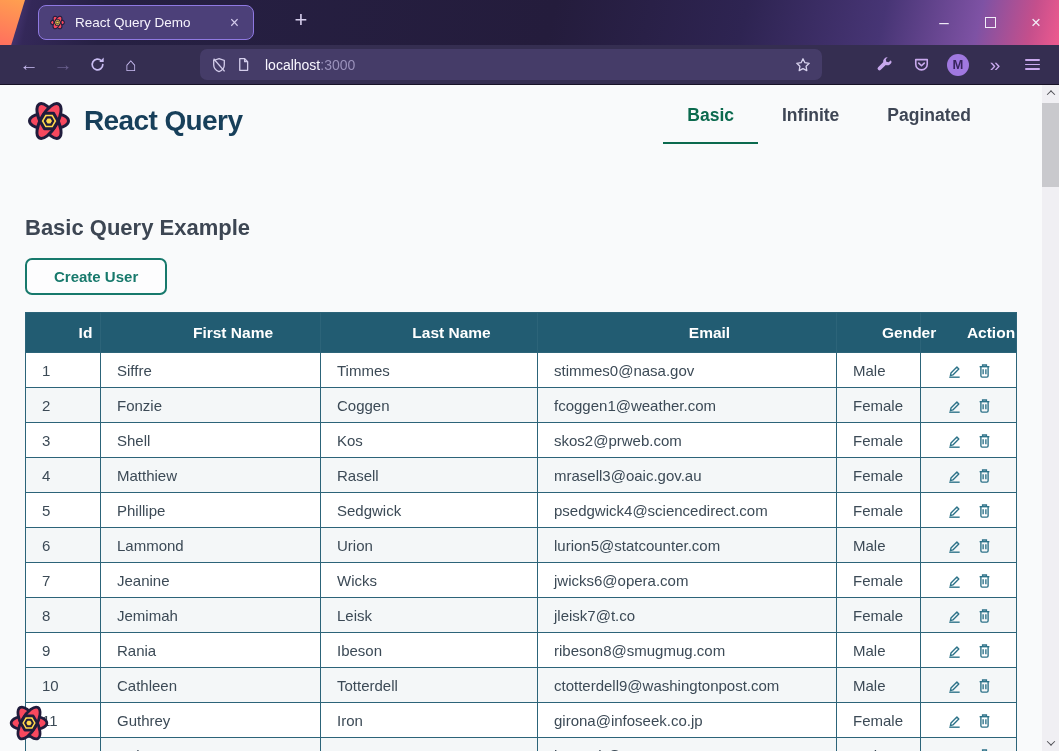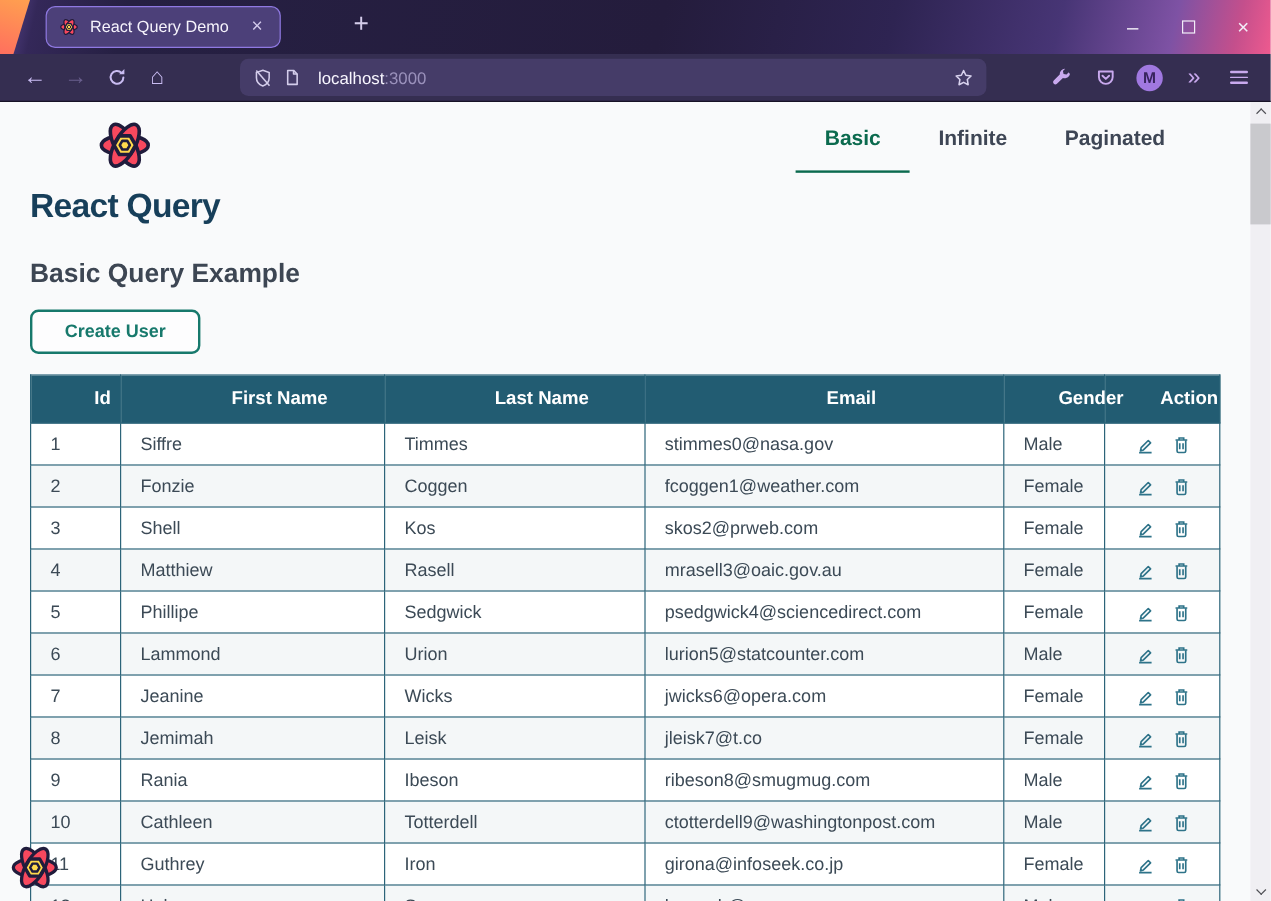--- a/index.html
+++ b/index.html
@@ -4,21 +4,21 @@
 <style>
   * { margin:0; padding:0; box-sizing:border-box; }
   html,body { width:1059px; height:751px; overflow:hidden; font-family:"Liberation Sans", sans-serif; background:#f9fafb; }
 
   
   .browser { width:100%; }
   .tabbar { position:relative; height:45px; overflow:hidden;
     background:linear-gradient(103deg,#5c4792 0%,#342859 3%,#262043 10%,#241c3c 52%,#2e2452 70%,#473575 83%,#7e52a4 92%,#c44f8c 97%,#ee5a8f 100%); }
   .corner-accent { position:absolute; left:-16px; top:-8px; width:32px; height:70px; transform:rotate(17deg);
     background:linear-gradient(180deg,#ffa24f,#ff5e63); }
-  .tab { position:absolute; left:38px; top:5px; width:196px; height:35px; border-radius:8px;
+  .tab { position:absolute; left:38px; top:5px; width:216px; height:35px; border-radius:8px;
     background:#4c4079; border:1px solid #8f79e2; display:flex; align-items:center; padding:0 10px; gap:9px; }
   .tab-favicon { width:17px; height:17px; flex:none; }
   .tab-favicon svg { width:17px; height:17px; display:block; }
   .tab-title { flex:1; font-size:13.5px; color:#f6f3fc; white-space:nowrap; overflow:hidden; }
   .tab-close { color:#d4cbec; font-size:16px; line-height:1; padding:1px 4px; border-radius:4px; }
   .new-tab { position:absolute; left:286px; top:7px; color:#d5cdeb; font-size:22px; font-weight:300; width:30px; text-align:center; }
   .win-controls { position:absolute; right:0; top:0; height:45px; display:flex; }
   .win-btn { width:46px; height:45px; display:flex; align-items:center; justify-content:center; color:#f2eef8; font-size:17px; }
   .win-max-glyph { width:11px; height:11px; border:1.4px solid #f2eef8; display:block; }
 
@@ -43,21 +43,21 @@
   .scrollbar { position:absolute; right:0; top:0; width:17px; height:100%; background:#f0eff3; z-index:6; }
   .sb-btn { position:absolute; left:0; width:17px; height:16px; display:flex; align-items:center; justify-content:center; }
   .sb-btn.up { top:0; } .sb-btn.down { bottom:0; }
   .sb-chevron { width:6px; height:6px; border-top:1.7px solid #4f4f55; border-right:1.7px solid #4f4f55; }
   .sb-btn.up .sb-chevron { transform:rotate(-45deg) translate(-1px,1px); }
   .sb-btn.down .sb-chevron { transform:rotate(135deg) translate(-1px,1px); }
   .sb-thumb { position:absolute; top:18px; left:0; width:17px; height:84px; background:#c9c9cd; }
 
   .content { padding:12px 26px 0 25px; height:100%; }
   .site-header { display:flex; height:48px; }
-  .brand { display:flex; align-items:center; gap:11px;flex-direction:column; }
+  .brand { display:flex; align-items:center; gap:11px; }
   .brand-logo svg { width:48px; height:48px; display:block; }
   .brand-name { font-size:28px; font-weight:bold; color:var(--brand-navy,#173f5a); letter-spacing:-0.6px; }
   .site-nav { margin-left:auto; display:flex; margin-top:8px; padding-right:38px; align-items:flex-start; }
   .nav-item { padding:0 24px 16px; font-size:17.5px; font-weight:bold; color:#3e4655; }
   .nav-item.active { color:var(--accent-green,#0b6a4e); border-bottom:2.5px solid var(--accent-green,#0b6a4e); }
 
   .example-heading { margin-top:70px; font-size:22px; font-weight:bold; color:#3d4653; }
   .create-user { margin-top:17px; height:37px; padding:0 27px; background:#fdfdfe; border:2px solid var(--button-teal,#17796c);
     border-radius:7px; color:var(--button-teal,#17796c); font-size:15px; font-weight:bold; font-family:inherit; cursor:pointer; display:block; }
 

